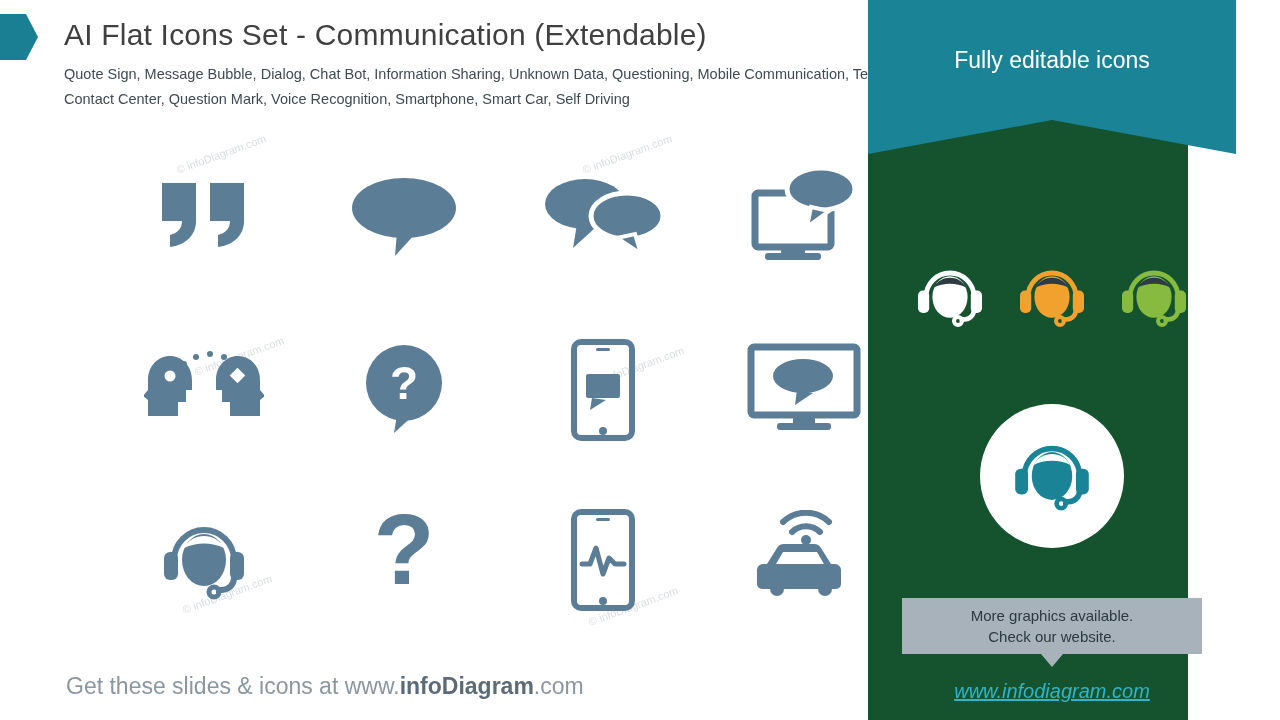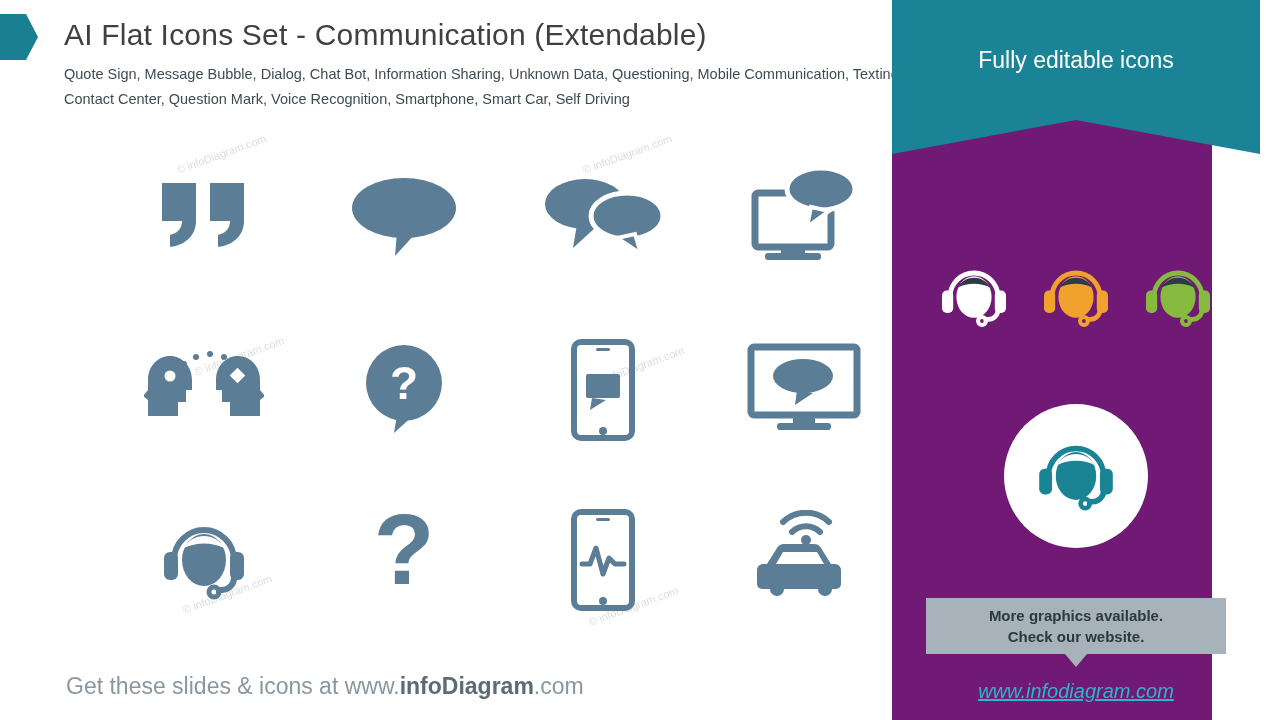--- a/index.html
+++ b/index.html
@@ -41,21 +41,21 @@
     font-family:"Liberation Sans", sans-serif;
   }
 
   .footer{
     position:absolute;left:66px;bottom:20px;
     font-size:23px;color:#8a97a0;font-weight:400;
   }
   .footer b{color:#5c6b75;font-weight:700;margin-top:24px;}
 
   
-  .right-pane{position:absolute;left:892px;top:0;width:320px;height:720px;background:#701a75;}
+  .right-pane{position:absolute;left:868px;top:0;width:320px;height:720px;background:#14532d;}
   .right-banner{position:absolute;left:0;top:0;width:368px;height:120px;background:#1a8396;}
   .right-banner:after{
     content:"";position:absolute;left:0;top:120px;width:0;height:0;
     border-left:184px solid #1a8396;border-right:184px solid #1a8396;
     border-bottom:34px solid transparent;
   }
   .right-title{
     position:absolute;left:0;top:0;width:368px;height:120px;
     display:flex;align-items:center;justify-content:center;
     color:#ffffff;font-size:23px;font-weight:400;z-index:3;
@@ -65,21 +65,21 @@
     display:flex;align-items:center;justify-content:center;gap:22px;}
 
   .circle-badge{
     position:absolute;left:112px;top:404px;width:144px;height:144px;border-radius:50%;
     background:#ffffff;display:flex;align-items:center;justify-content:center;
   }
 
   .callout{
     position:absolute;left:34px;top:598px;width:300px;height:56px;background:#a8b2bb;
     display:flex;flex-direction:column;align-items:center;justify-content:center;
-    color:#2b3940;font-size:15px;line-height:21px;font-weight:bold;
+    color:#2b3940;font-size:15px;line-height:21px;
   }
   .callout:after{
     content:"";position:absolute;left:50%;margin-left:-11px;top:56px;width:0;height:0;
     border-left:11px solid transparent;border-right:11px solid transparent;border-top:13px solid #a8b2bb;
   }
   .weblink{
     position:absolute;left:0;top:680px;width:368px;text-align:center;
     color:#2fb4c9;font-size:20px;text-decoration:underline;font-style:italic;
   }
 </style>

